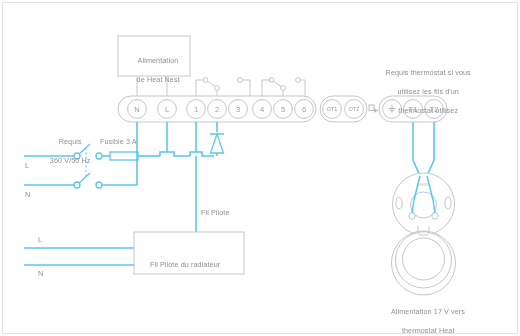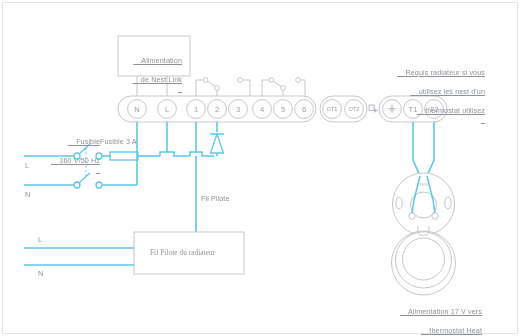--- a/index.html
+++ b/index.html
@@ -24,21 +24,21 @@
   }
   .lbl {
     position: absolute;
     color: #8c9196;
     font-size: 7.2px;
     line-height: 9.5px;
     letter-spacing: 0.1px;
     white-space: pre;
     font-family: "Liberation Sans", sans-serif;
   }
-  .lbl.center { text-align: right; text-decoration: underline; }
+  .lbl.center { text-align: center; }
   .term-txt {
     font-size: 7.6px;
     fill: #9aa0a6;
     font-family: "Liberation Sans", sans-serif;
     text-anchor: middle;
     dominant-baseline: middle;
   }
   .term-txt.small {
     font-size: 5.6px;
   }
@@ -218,45 +218,45 @@
 
     <circle cx="423.5" cy="263" r="32" fill="#ffffff" stroke="#c3c7cb" stroke-width="1"></circle>
     <circle cx="423.5" cy="260" r="28" fill="#ffffff" stroke="#c3c7cb" stroke-width="1"></circle>
     <circle cx="423.5" cy="259" r="21" fill="#ffffff" stroke="#c3c7cb" stroke-width="1"></circle>
     <rect x="419" y="232" width="9" height="3" rx="1.4" fill="#ffffff" stroke="#c3c7cb" stroke-width="0.9"></rect>
 
   </svg>
 
   <div class="lbl center" style="left:126px; top:46px; width:56px;">
     <span>Alimentation</span><br>
-    <span>de Nest Link</span>
+    <span>de Heat Nest</span>
   </div>
 
   <div class="lbl center" style="left:32px; top:127px; width:68px;">
-    <span>Fusible</span><br>
+    <span>Requis</span><br>
     <span>360 V/50 Hz</span>
   </div>
 
   <div class="lbl" style="left:25px; top:161px;">L</div>
 
   <div class="lbl" style="left:25px; top:190px;">N</div>
 
   <div class="lbl" style="left:100px; top:137px;">Fusible 3 A</div>
 
-  <div class="lbl" style="left:201px; top:194px;">Fil Pilote</div>
-
-  <div class="lbl" style="left:150px; top:249px;font-family:Liberation Serif, serif;">Fil Pilote du radiateur</div>
+  <div class="lbl" style="left:201px; top:208px;">Fil Pilote</div>
+
+  <div class="lbl" style="left:150px; top:260px;">Fil Pilote du radiateur</div>
 
   <div class="lbl" style="left:38px; top:235px;">L</div>
 
   <div class="lbl" style="left:38px; top:269px;">N</div>
 
   <div class="lbl center" style="left:363px; top:58px; width:122px;">
-    <span>Requis radiateur si vous</span><br>
-    <span>utilisez les nest d'un</span><br>
+    <span>Requis thermostat si vous</span><br>
+    <span>utilisez les fils d'un</span><br>
     <span>thermostat utilisez</span>
   </div>
 
   <div class="lbl center" style="left:366px; top:297px; width:116px;">
     <span>Alimentation 17 V vers</span><br>
     <span>thermostat Heat</span>
   </div>
 
 </div>
 

